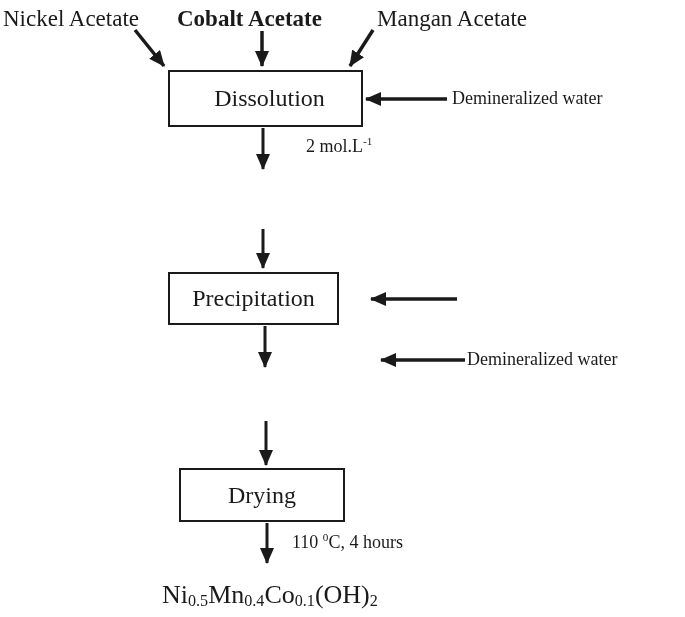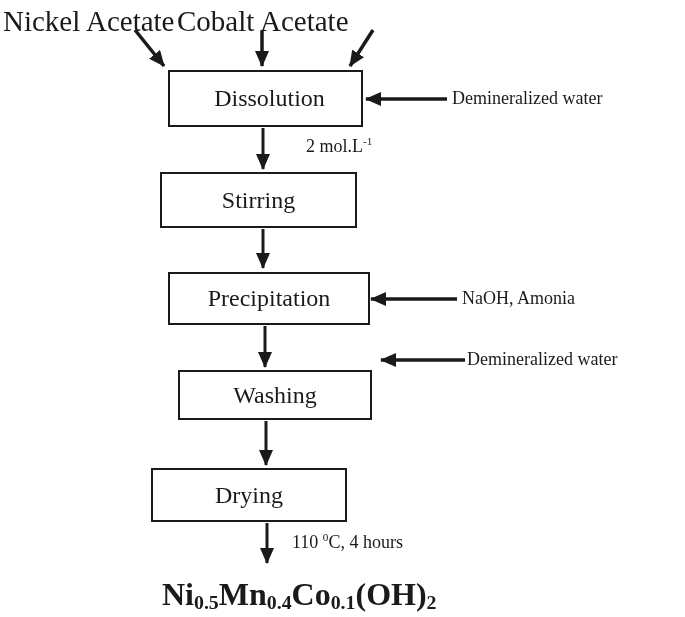--- a/index.html
+++ b/index.html
@@ -28,42 +28,42 @@
     border: 2px solid var(--ink, #1a1a1a);
     background: var(--background, #fff);
     display: flex;
     align-items: center;
     justify-content: center;
     font-size: 24px;
   }
   .lbl {
     position: absolute;
     white-space: nowrap;
-    font-size: 29px;
+    font-size: 23px;
     line-height: 1.1;
   }
   .side {
     position: absolute;
     white-space: nowrap;
     font-size: 18px;
     transform: translateY(-50%);
     line-height: 1.1;
   }
   .sup {
     font-size: 0.62em;
     vertical-align: super;
     line-height: 0;
   }
   .sub {
     font-size: 0.62em;
     position: relative;
     top: 0.18em;
     line-height: 0;
   }
-  .formula { font-size: 32px; font-weight: bold; }
+  .formula { font-size: 26px; }
 </style>
 </head>
 <body>
 
 <div class="canvas">
 
   <svg class="arrows" viewBox="0 0 685 617">
     <defs>
       <marker id="ah" markerUnits="userSpaceOnUse" markerWidth="16" markerHeight="14" refX="15" refY="7" orient="auto">
         <polygon points="0,0 16,7 0,14" fill="currentColor"></polygon>
@@ -76,40 +76,34 @@
     <line x1="263" y1="128" x2="263" y2="169" stroke-width="3" marker-end="url(#ah)"></line>
     <line x1="263" y1="229" x2="263" y2="268" stroke-width="3" marker-end="url(#ah)"></line>
     <line x1="457" y1="299" x2="371" y2="299" stroke-width="3.5" marker-end="url(#ah)"></line>
     <line x1="265" y1="326" x2="265" y2="367" stroke-width="3" marker-end="url(#ah)"></line>
     <line x1="465" y1="360" x2="381" y2="360" stroke-width="3.5" marker-end="url(#ah)"></line>
     <line x1="266" y1="421" x2="266" y2="465" stroke-width="3" marker-end="url(#ah)"></line>
     <line x1="267" y1="523" x2="267" y2="563" stroke-width="3" marker-end="url(#ah)"></line>
   </svg>
 
   <div class="lbl" style="left:3px; top:6px;">Nickel Acetate</div>
-  <div class="lbl" style="left:177px; top:6px;">Cobalt Acetate</div>
+  <div class="lbl" style="left:177px; top:6px;font-weight:bold;">Cobalt Acetate</div>
+  <div class="lbl" style="left:377px; top:6px;">Mangan Acetate</div>
 
   <div class="box" style="left:168px; top:70px; width:195px; height:57px;padding-left:8px;">
     <span>Dissolution</span>
   </div>
-  <div class="box" style="left:160px; top:172px; width:197px; height:56px;">
-    <span>Stirring</span>
-  </div>
-  <div class="box" style="left:168px; top:272px; width:202px; height:53px;">
+  <div class="box" style="left:168px; top:272px; width:171px; height:53px;">
     <span>Precipitation</span>
   </div>
-  <div class="box" style="left:178px; top:370px; width:194px; height:50px;">
-    <span>Washing</span>
-  </div>
-  <div class="box" style="left:151px; top:468px; width:196px; height:54px;">
+  <div class="box" style="left:179px; top:468px; width:166px; height:54px;">
     <span>Drying</span>
   </div>
 
   <div class="side" style="left:452px; top:99px;">Demineralized water</div>
-  <div class="side" style="left:462px; top:299px;">NaOH, Amonia</div>
   <div class="side" style="left:467px; top:360px;">Demineralized water</div>
 
   <div class="side" style="left:306px; top:147px;text-align:right;">
     <span>2 mol.L</span><span class="sup">-1</span>
   </div>
   <div class="side" style="left:292px; top:543px;">
     <span>110 </span><span class="sup">0</span><span>C, 4 hours</span>
   </div>
 
   <div class="side formula" style="left:162px; top:595px;">

